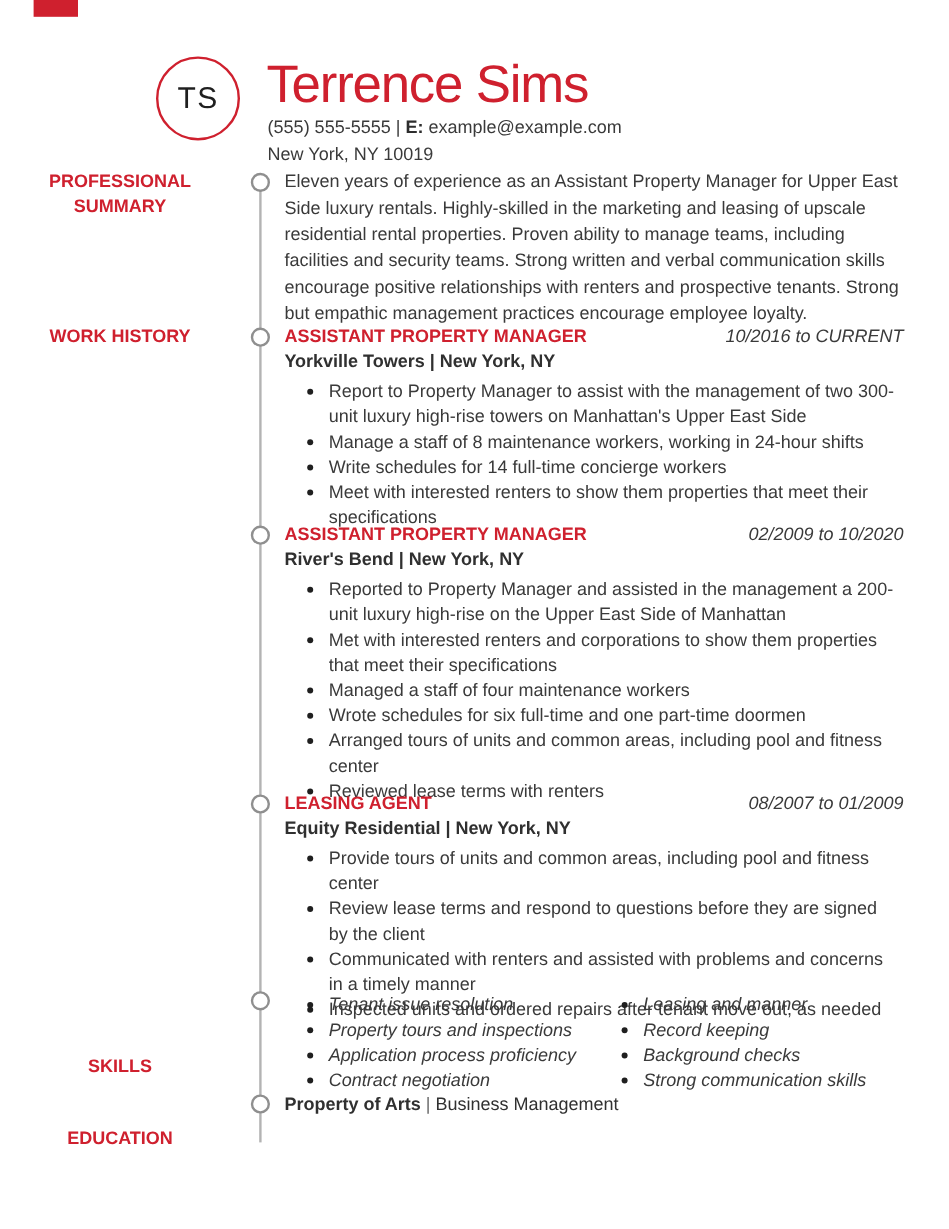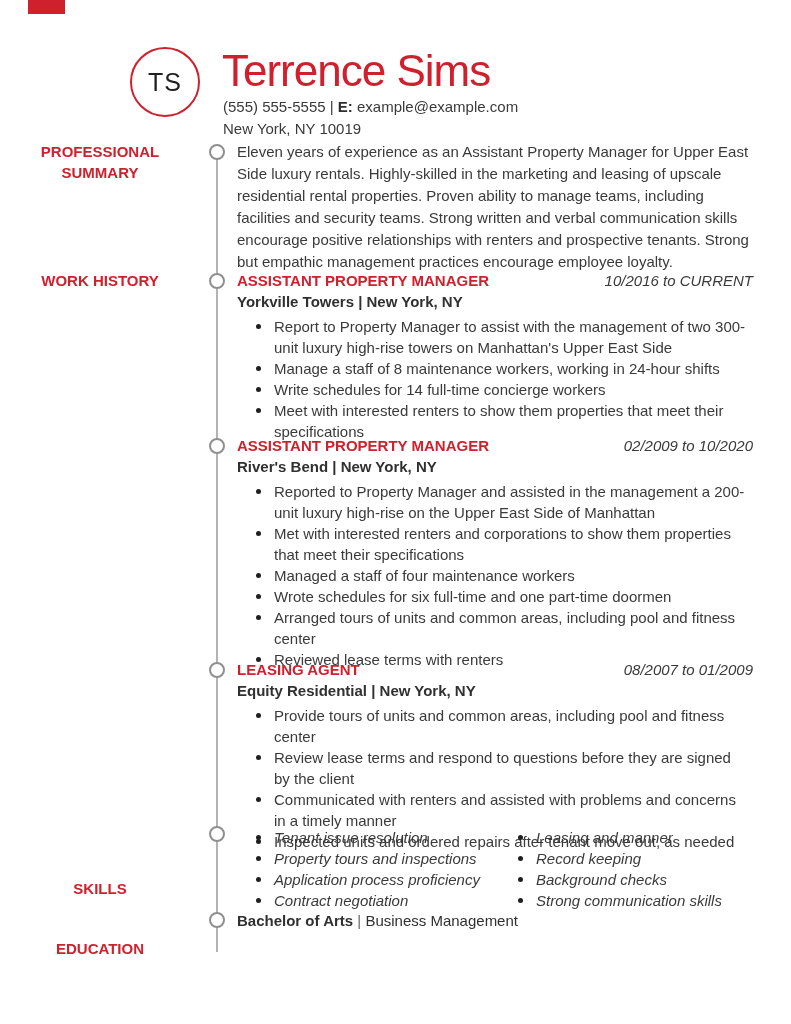--- a/index.html
+++ b/index.html
@@ -136,16 +136,16 @@
     </ul>
     <ul class="bullets">
       <li>Leasing and manner</li>
       <li>Record keeping</li>
       <li>Background checks</li>
       <li>Strong communication skills</li>
     </ul>
   </div>
 
   <div class="content" style="top:909px;">
-    <div class="edu-line1"><span class="deg">Bachelor of Arts</span> <span class="pipe">|</span> <span>Business Management</span></div>
+    <div class="edu-line1"><span class="deg">Property of Arts</span> <span class="pipe">|</span> <span>Business Management</span></div>
   </div>
 
 </div>
 
 </body></html>

